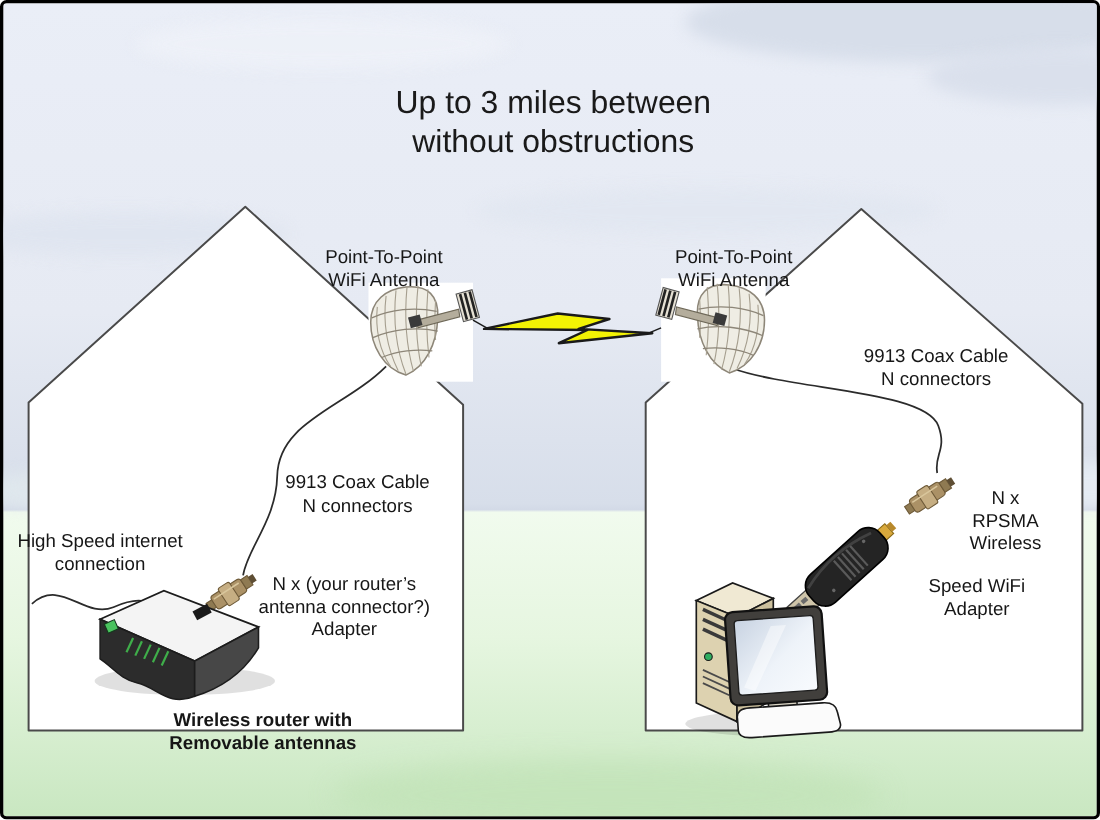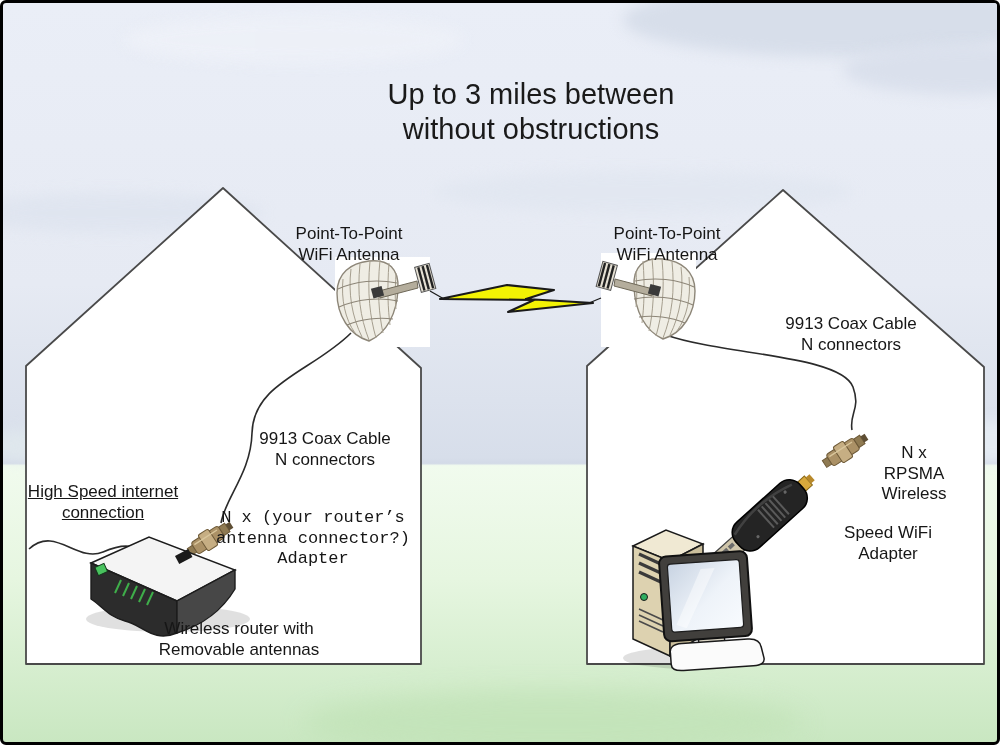--- a/index.html
+++ b/index.html
@@ -182,36 +182,36 @@
       <g transform="rotate(-4 700 600)">
         <rect x="693" y="632" width="26" height="14" fill="#d9d4c4" stroke="#1a1a1a" stroke-width="1.4"></rect>
         <path d="M664,648 Q663,639 676,639 L742,639 Q754,639 755,648 L757,659 Q758,666 746,666 L676,666 Q664,666 664,659 Z" fill="#fbfbfb" stroke="#1a1a1a" stroke-width="1.5"></path>
         <rect x="659" y="551" width="88" height="85" rx="7" fill="#413f3c" stroke="#111" stroke-width="2"></rect>
         <rect x="667" y="559" width="72" height="68" rx="3" fill="url(#screenGrad)" stroke="#1d1d1d" stroke-width="1.2"></rect>
         <polygon points="672,620 700,566 714,566 682,624" fill="#ffffff" opacity="0.45"></polygon>
       </g>
     </g>
   </svg>
 
-  <div class="lbl title" style="left:500px;top:74px;margin-left:28px;">Up to 3 miles between
+  <div class="lbl title" style="left:500px;top:74px;">Up to 3 miles between
 without obstructions</div>
 
   <div class="lbl" style="left:346px;top:221px;">Point-To-Point
 WiFi Antenna</div>
   <div class="lbl" style="left:664px;top:221px;">Point-To-Point
 WiFi Antenna</div>
 
   <div class="lbl" style="left:322px;top:426px;">9913 Coax Cable
 N connectors</div>
-  <div class="lbl" style="left:310px;top:505px;font-family:Liberation Mono, monospace;">N x (your router’s
+  <div class="lbl" style="left:310px;top:518px;">N x (your router’s
 antenna connector?)
 Adapter</div>
-  <div class="lbl" style="left:100px;top:479px;text-decoration:underline;">High Speed internet
+  <div class="lbl" style="left:88px;top:479px;">High Speed internet
 connection</div>
-  <div class="lbl" style="left:236px;top:616px;">Wireless router with
+  <div class="lbl" style="left:236px;top:642px;font-weight:bold;">Wireless router with
 Removable antennas</div>
 
   <div class="lbl" style="left:848px;top:311px;">9913 Coax Cable
 N connectors</div>
   <div class="lbl" style="left:911px;top:440px;">N x RPSMA
 Wireless</div>
   <div class="lbl" style="left:885px;top:520px;">Speed WiFi Adapter</div>
 </div>
 
 </body></html>

